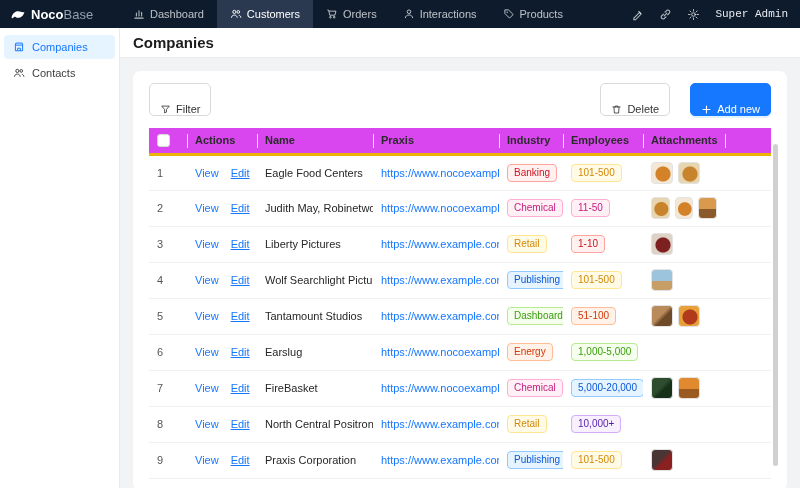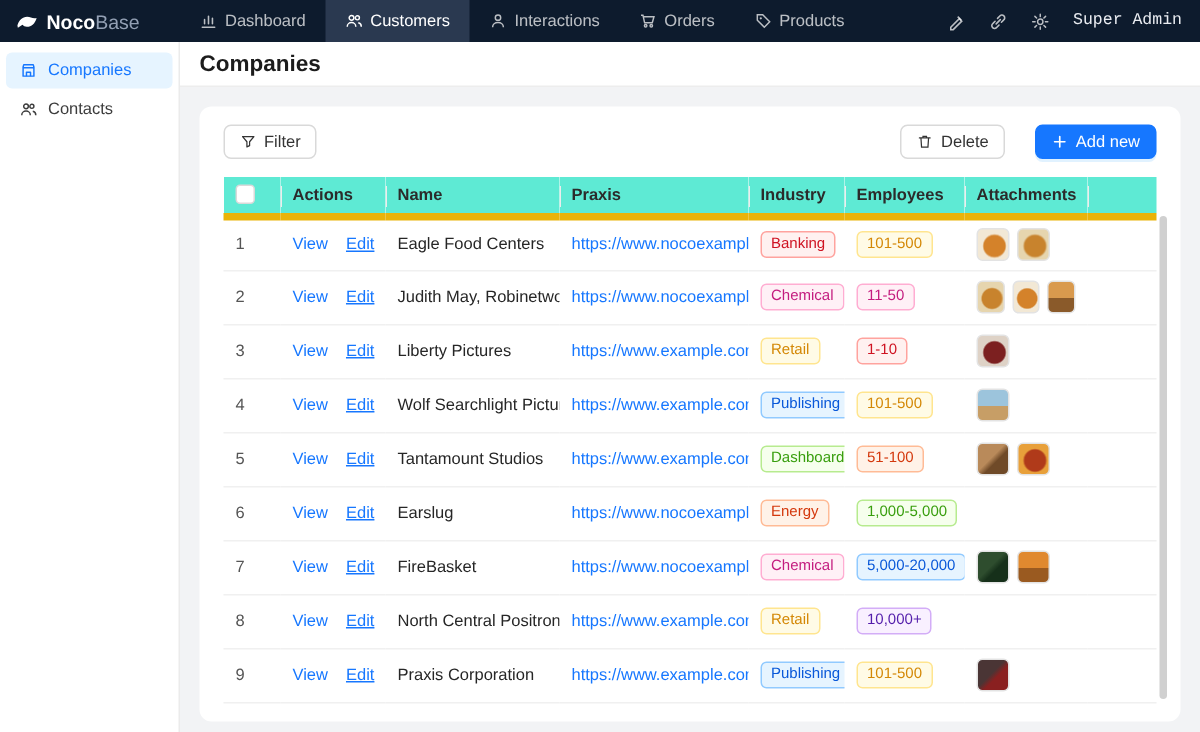--- a/index.html
+++ b/index.html
@@ -32,31 +32,31 @@
   .side-item.active { background:#e6f4ff; color:#1677ff; }
   .side-item svg { width:12px; height:12px; flex:0 0 12px; }
   .main { flex:1; display:flex; flex-direction:column; min-width:0; }
   .titlebar { background:#fff; height:30px; flex:0 0 30px; display:flex; align-items:center;
               padding:0 13px; border-bottom:1px solid #ededed; }
   .page-title { font-size:15px; font-weight:700; color:#1c1c1c; }
   .content { flex:1; padding:13px; }
   .card { background:#fff; border-radius:8px; height:100%; padding:12px 16px; position:relative; }
   
   .toolbar { display:flex; align-items:center; margin-bottom:12px; }
-  .btn { display:inline-flex; align-items:center; gap:5px; height:23px; padding:0 10px;
+  .btn { display:inline-flex; align-items:flex-end; gap:5px; height:33px; padding:0 10px;
          border:1px solid #d9d9d9; border-radius:5px; background:#fff; font-size:11px;
          color:#333; cursor:pointer; font-family:inherit; }
   .btn svg { width:11px; height:11px; display:block; }
   .btn-primary { background:#1677ff; border-color:#1677ff; color:#fff;
                  box-shadow:0 2px 0 rgba(5,145,255,.12); }
   .toolbar-right { margin-left:auto; display:flex; gap:20px; }
   
   table { width:100%; border-collapse:collapse; table-layout:fixed; font-size:11px; }
-  thead th { background:#5eead4; font-weight:700; text-align:left; height:26px; padding:0 8px;
-             position:relative; color:#2b2b2b; border-bottom:5px solid #eab308; white-space:nowrap;
+  thead th { background:#d946ef; font-weight:700; text-align:left; height:26px; padding:0 8px;
+             position:relative; color:#2b2b2b; border-bottom:3px solid #eab308; white-space:nowrap;
              overflow:hidden; }
   thead th:not(:first-child)::before { content:""; position:absolute; left:0; top:6px; width:1px;
              height:14px; background:#ececec; }
   tbody td { height:36px; border-bottom:1px solid #f0f0f0; padding:0 8px; white-space:nowrap;
              overflow:hidden; }
   a.link { color:#1677ff; text-decoration:none; cursor:pointer; }
   .actions a + a { margin-left:12px;text-decoration:underline; }
   .row-index { color:#555; }
   .tag { display:inline-block; font-size:10px; line-height:16px; padding:0 6px; border-radius:4px;
          border:1px solid; white-space:nowrap; }
@@ -92,35 +92,35 @@
             <circle cx="5.8" cy="5.2" r="2.1"></circle>
             <path d="M2 13c0-2.1 1.7-3.6 3.8-3.6s3.8 1.5 3.8 3.6M11.8 9.6c1.6.3 2.7 1.6 2.7 3.4"></path>
             <circle cx="11" cy="5.2" r="1.8"></circle>
           </svg>
         </span>
         <span>Customers</span>
       </div>
       <div class="nav-item">
         <span style="display:flex">
           <svg viewBox="0 0 16 16" fill="none" stroke="currentColor" stroke-width="1.3">
-            <circle cx="8" cy="5" r="2.4"></circle>
-            <path d="M3.2 13.5c0-2.6 2.1-4.2 4.8-4.2s4.8 1.6 4.8 4.2"></path>
-          </svg>
-        </span>
-        <span>Interactions</span>
-      </div>
-      <div class="nav-item">
-        <span style="display:flex">
-          <svg viewBox="0 0 16 16" fill="none" stroke="currentColor" stroke-width="1.3">
             <path d="M1.8 2.8h1.7l1.5 6.8h6.8l1.5-5.4H4.1"></path>
             <circle cx="5.9" cy="12.3" r="1.1"></circle>
             <circle cx="10.9" cy="12.3" r="1.1"></circle>
           </svg>
         </span>
         <span>Orders</span>
+      </div>
+      <div class="nav-item">
+        <span style="display:flex">
+          <svg viewBox="0 0 16 16" fill="none" stroke="currentColor" stroke-width="1.3">
+            <circle cx="8" cy="5" r="2.4"></circle>
+            <path d="M3.2 13.5c0-2.6 2.1-4.2 4.8-4.2s4.8 1.6 4.8 4.2"></path>
+          </svg>
+        </span>
+        <span>Interactions</span>
       </div>
       <div class="nav-item">
         <span style="display:flex">
           <svg viewBox="0 0 16 16" fill="none" stroke="currentColor" stroke-width="1.3">
             <path d="M2.5 2.5h4.8l6.2 6.2-4.8 4.8-6.2-6.2z"></path>
             <circle cx="5.6" cy="5.6" r="1" fill="currentColor" stroke="none"></circle>
           </svg>
         </span>
         <span>Products</span>
       </div>

